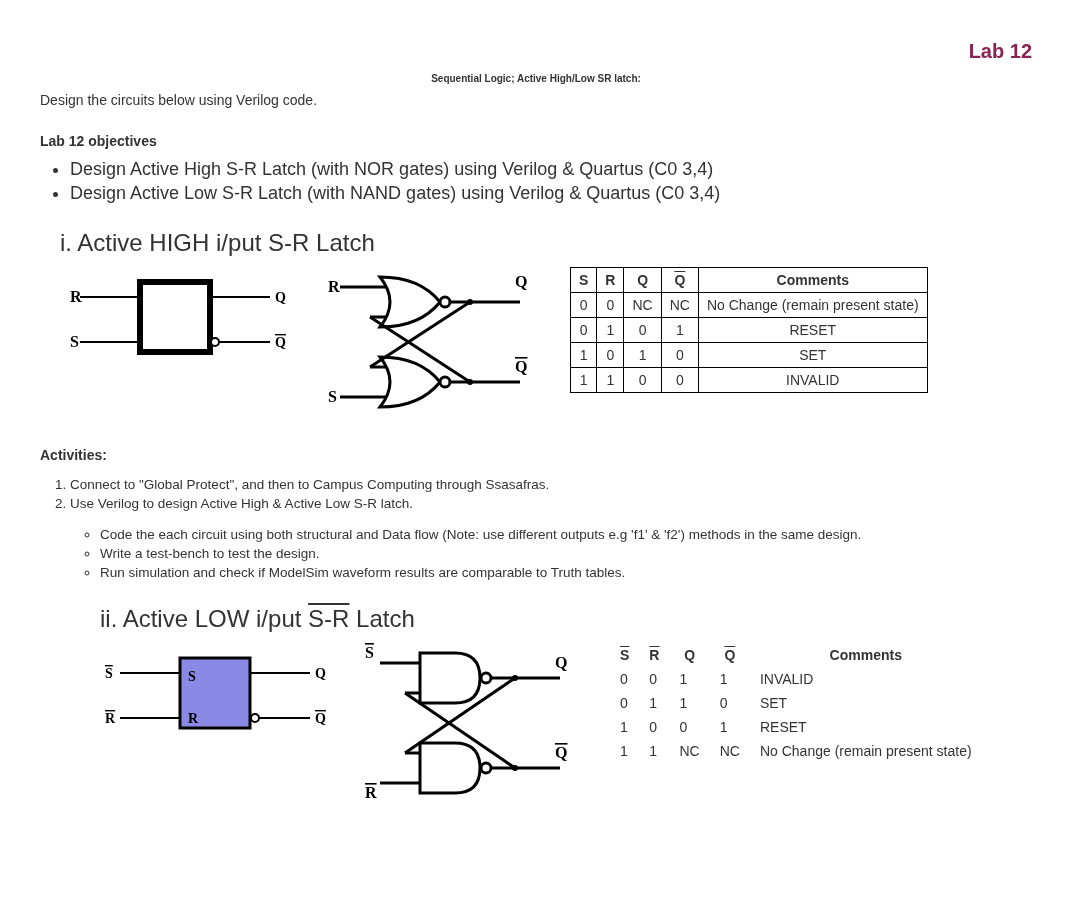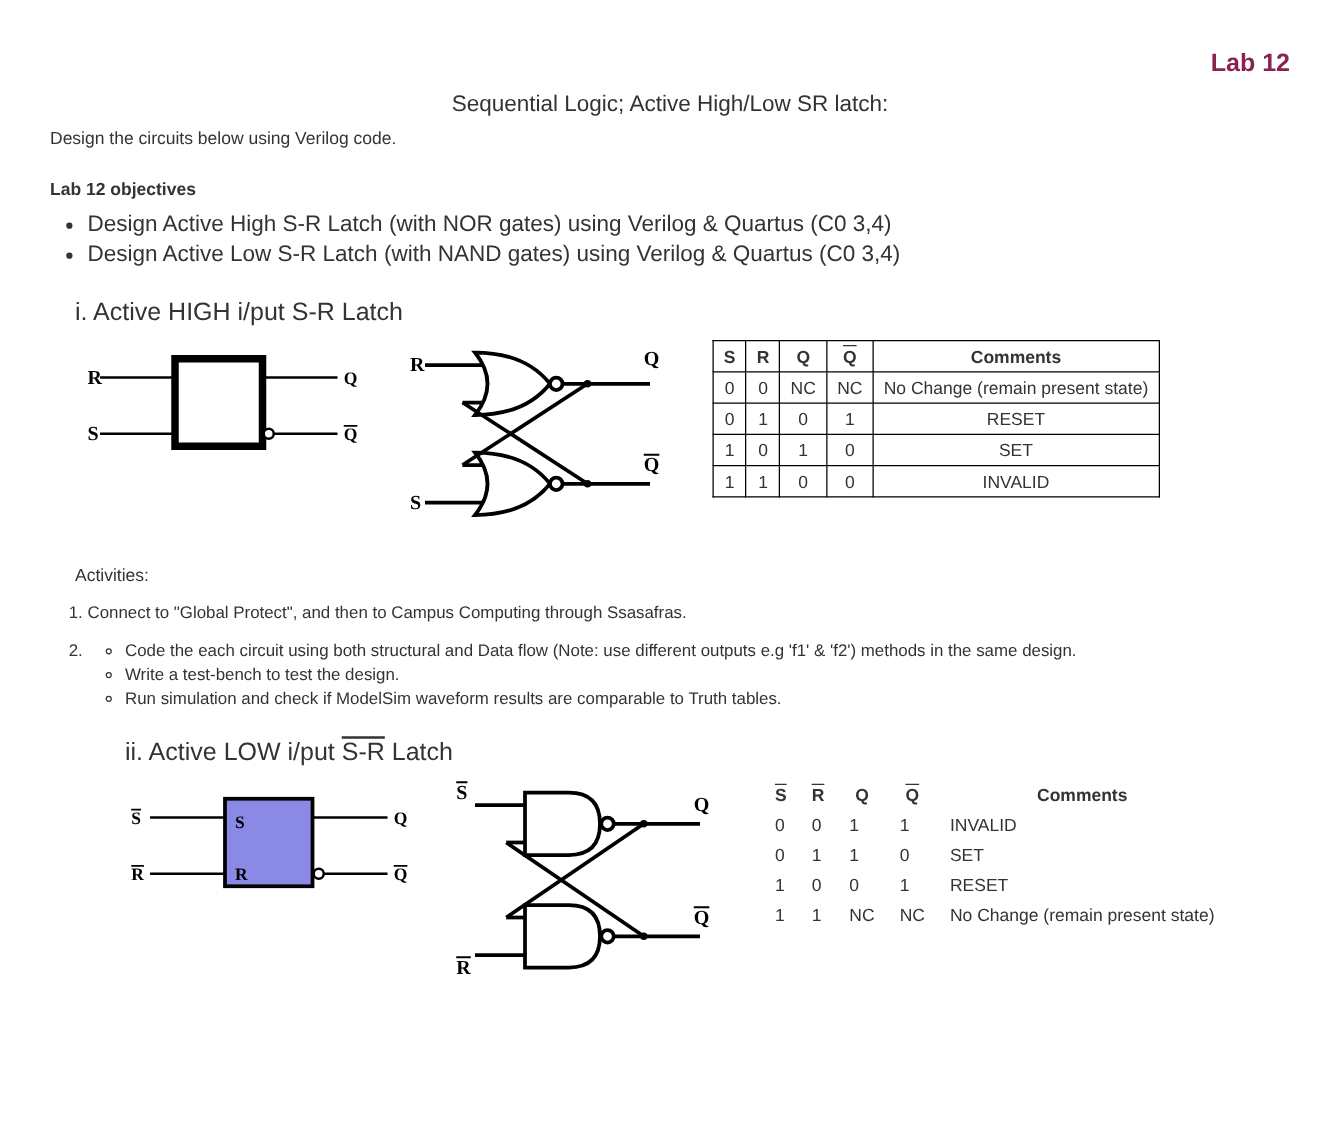--- a/index.html
+++ b/index.html
@@ -13,44 +13,44 @@
     }
     h1.lab-title {
       text-align: right;
       color: #8b2252;
       font-size: 20px;
       font-weight: bold;
       margin: 20px 0 10px;
     }
     .subtitle {
       text-align: center;
-      font-weight: normal;
+      font-weight: bold;
       color: #333;
       margin-bottom: 8px;
-      font-size: 18px;
+      font-size: 10px;
     }
     .intro {
       margin-bottom: 25px;
     }
     h2.section-heading {
       font-size: 14px;
       font-weight: bold;
       margin-top: 20px;
       margin-bottom: 10px;
     }
     ul {
       margin: 5px 0 25px 20px;
       padding-left: 10px;
     }
     ul li {
       margin-bottom: 3px;
       font-size: 18px;
     }
     .section-title {
-      font-size: 20px;
+      font-size: 24px;
       font-family: Arial, sans-serif;
       margin: 20px 0 10px 20px;
       font-weight: normal;
     }
     .row {
       display: flex;
       align-items: flex-start;
       gap: 30px;
       margin-left: 20px;
       margin-bottom: 20px;
@@ -68,25 +68,24 @@
     .truth-table th {
       font-weight: bold;
     }
     .comments-col {
       min-width: 130px;
     }
     .overline {
       text-decoration: overline;
     }
     .activities-heading {
-      font-weight: normal;
+      font-weight: bold;
       margin-top: 30px;
       margin-bottom: 10px;
       font-size: 14px;
-      margin-left: 20px;
     }
     ol {
       margin-left: 10px;
       padding-left: 20px;
     }
     ol li {
       margin-bottom: 4px;
       font-size: 13.5px;
     }
     ol ul {
@@ -201,21 +200,21 @@
           <td>0</td>
           <td>INVALID</td>
         </tr>
   </tbody>
     </table>
 </div>
 
 <div class="activities-heading">Activities:</div>
 <ol>
   <li>Connect to "Global Protect", and then to Campus Computing through Ssasafras.</li>
-  <li>
+  <li><span>Use Verilog to design Active High &amp; Active Low S-R latch.</span>
     <ul>
       <li>Code the each circuit using both structural and Data flow (Note: use different outputs e.g 'f1' &amp; 'f2') methods in the same design.</li>
       <li>Write a test-bench to test the design.</li>
       <li>Run simulation and check if ModelSim waveform results are comparable to Truth tables.</li>
     </ul>
   </li>
 </ol>
 
 <div class="section-title" style="margin-left:60px;">
   <span>ii. Active LOW i/put </span><span class="overline">S-R</span><span> Latch</span>

